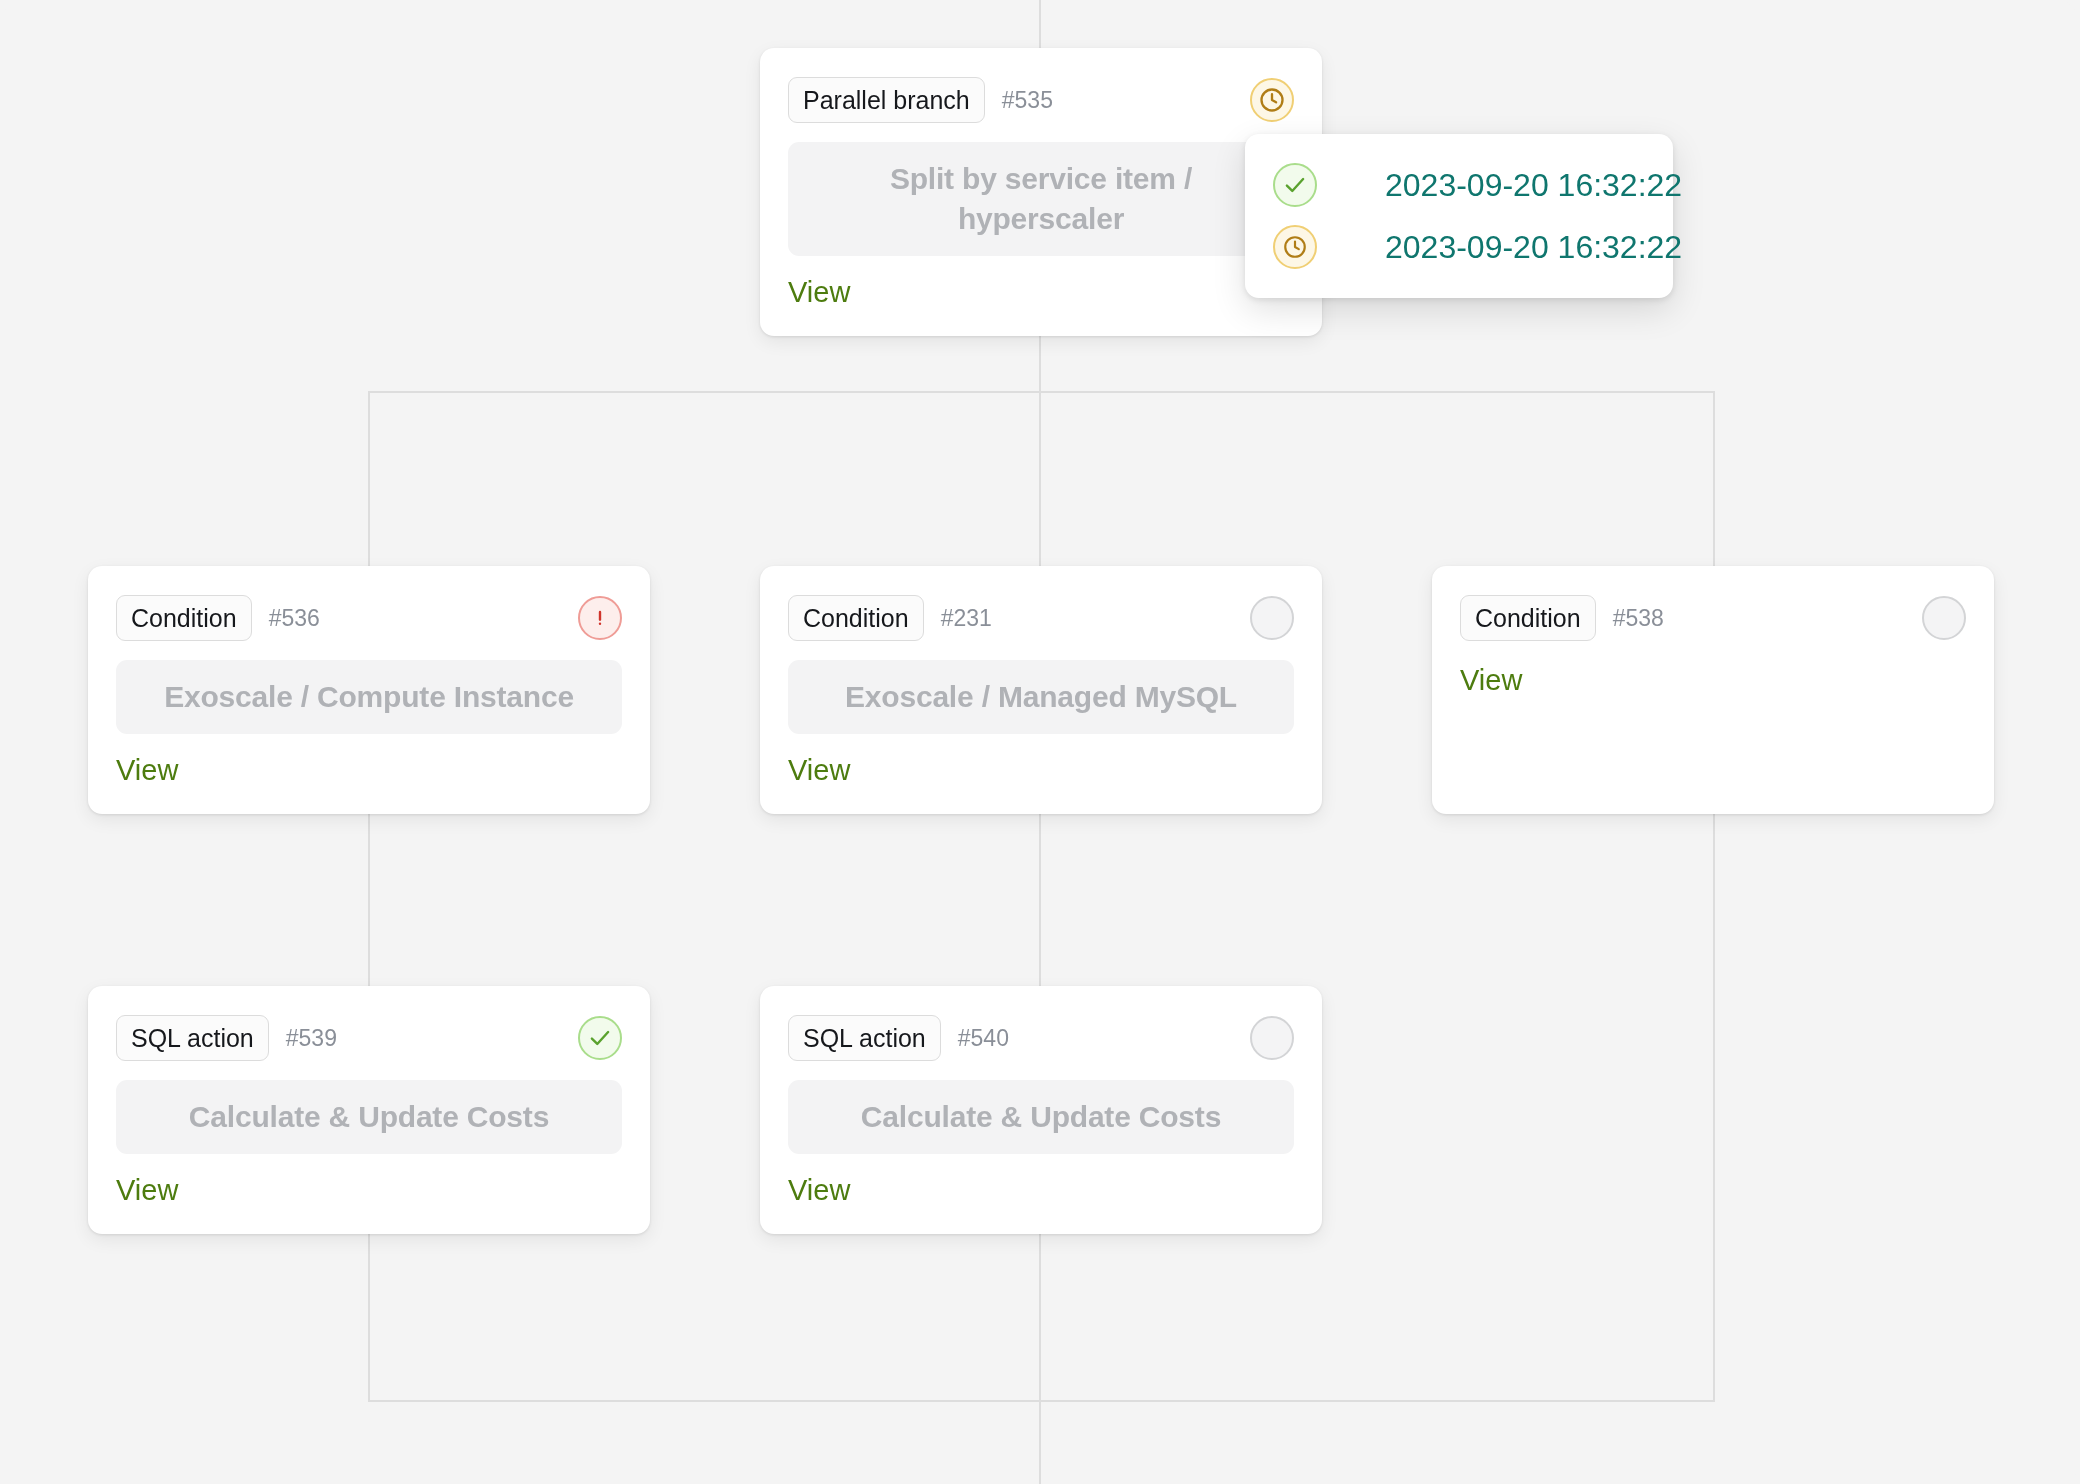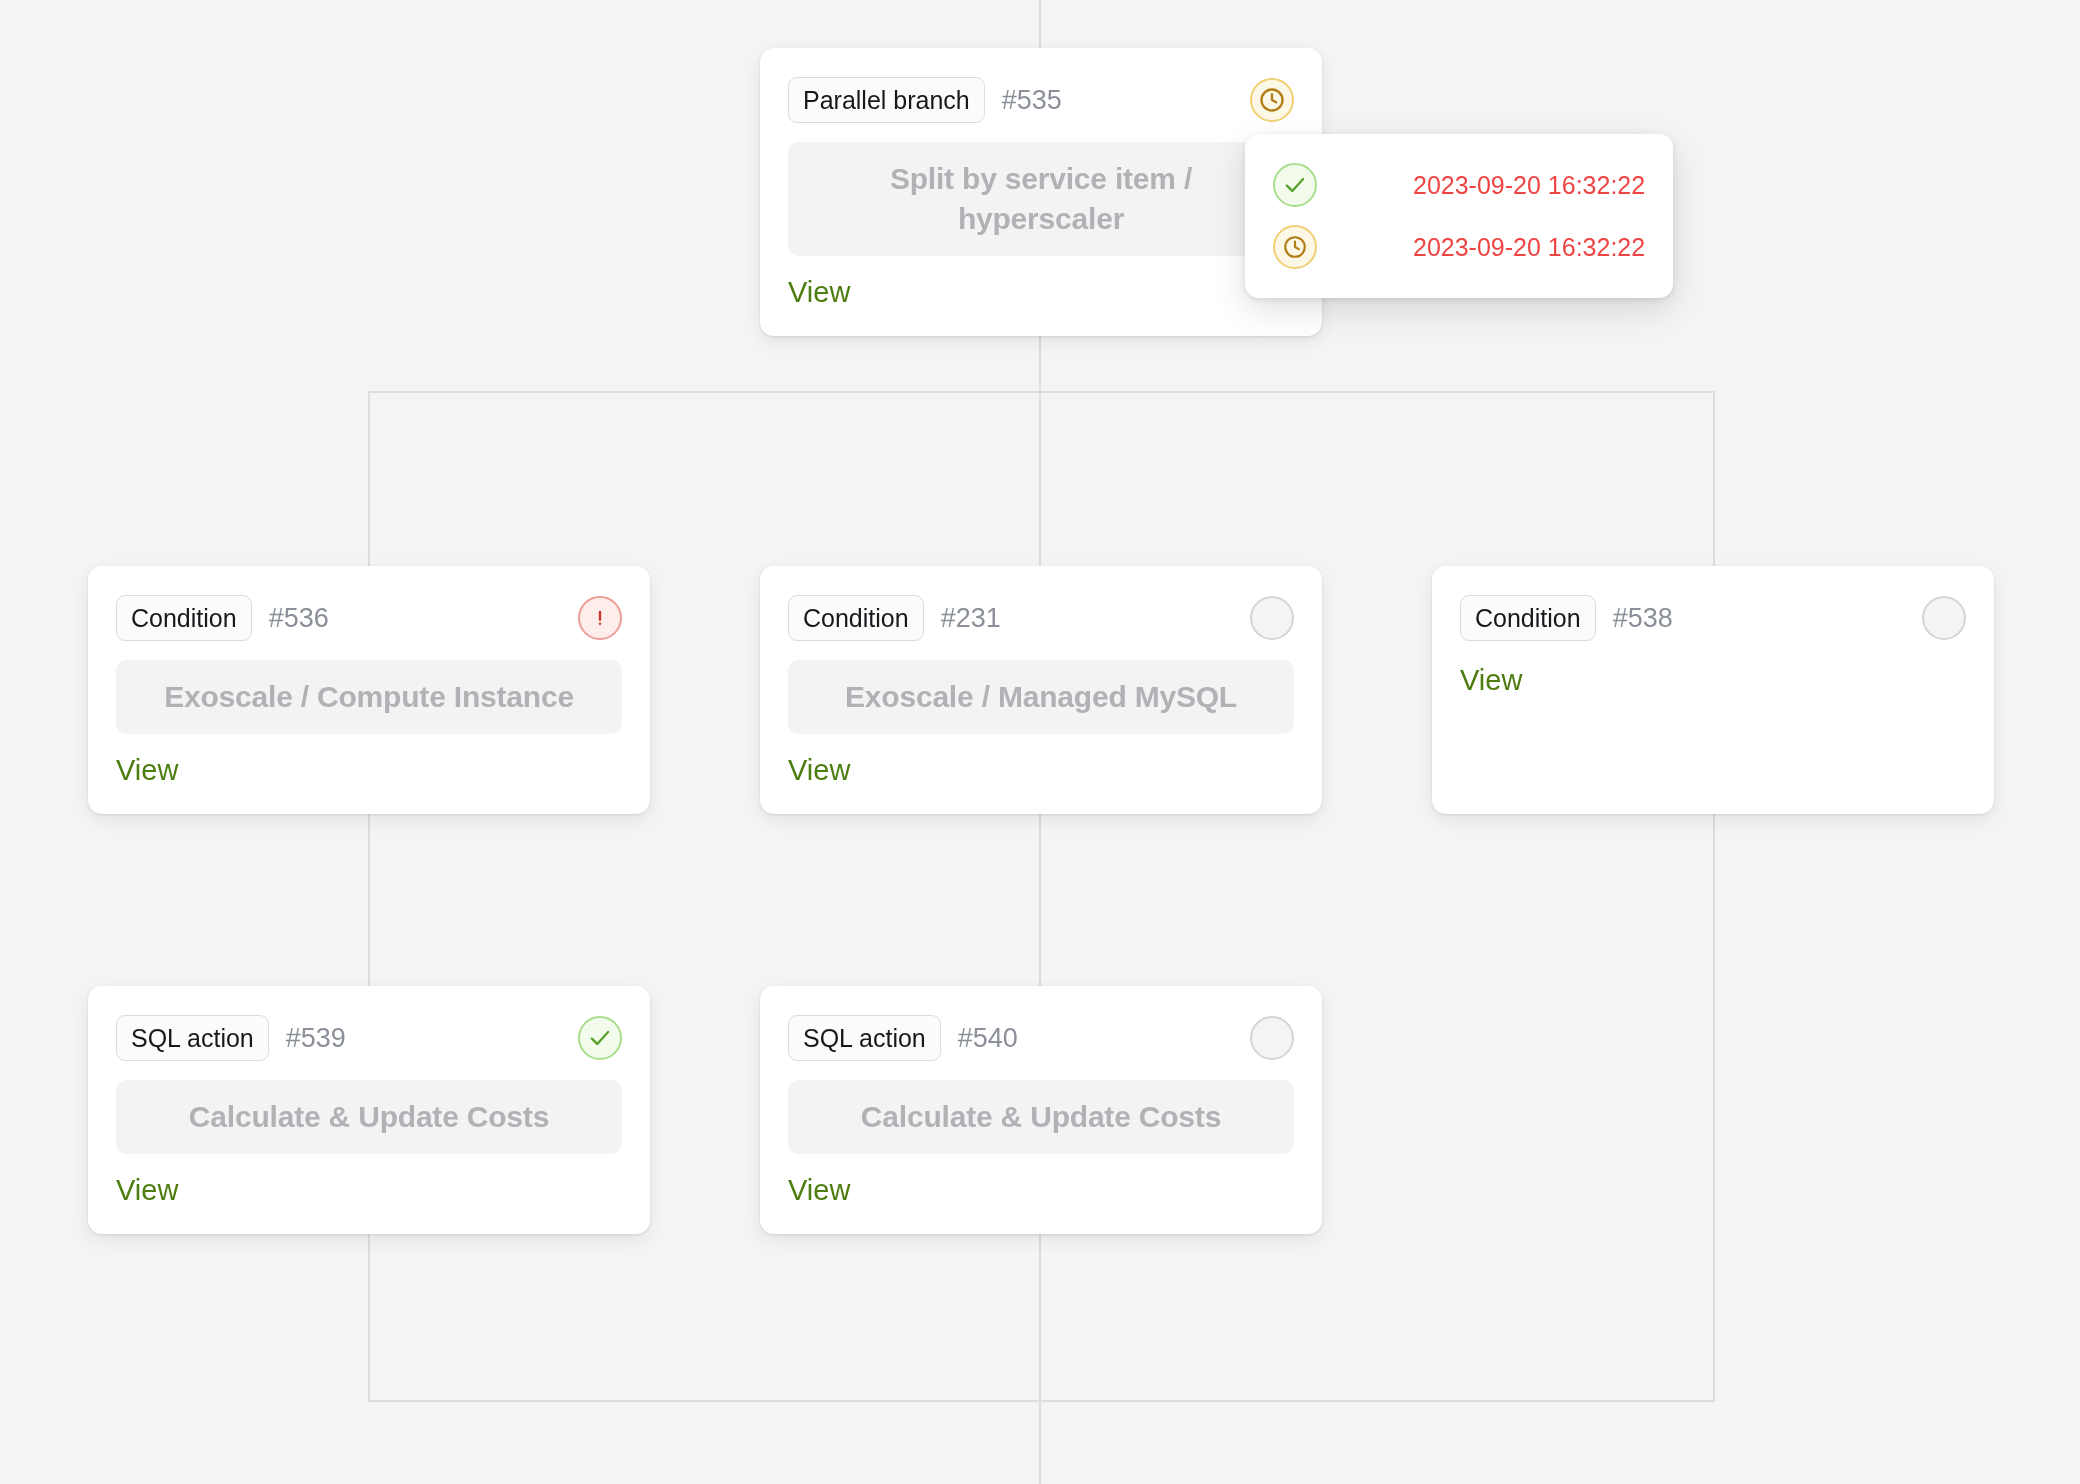--- a/index.html
+++ b/index.html
@@ -55,21 +55,21 @@
     background: #fbfbfb;
     color: #16181c;
     font-size: 25px;
     line-height: 1;
     white-space: nowrap;
   }
 
   .node-id {
     margin-left: 17px;
     color: #8a8f98;
-    font-size: 27px;
+    font-size: 23px;
     line-height: 1;
   }
 
   .status {
     position: absolute;
     right: 0;
     top: 50%;
     transform: translateY(-50%);
     width: 44px;
     height: 44px;
@@ -129,23 +129,23 @@
     border-radius: 50%;
     display: flex;
     align-items: center;
     justify-content: center;
     border: 2px solid transparent;
     flex: 0 0 auto;
   }
   .pop-icon.success { background: #f2fbec; border-color: #a9dd8b; }
   .pop-icon.running { background: #fdf7e6; border-color: #f0cf74; }
   .pop-time {
-    margin-left: 96px;
-    color: #ef4444;
-    font-size: 25px;
+    margin-left: 68px;
+    color: #0f766e;
+    font-size: 32px;
     line-height: 1;
     white-space: nowrap;
   }
 </style>
 </head>
 <body>
 
 <div id="canvas">
 
   <div class="conn v" style="left:1039px; top:0px;    height:50px;"></div>

